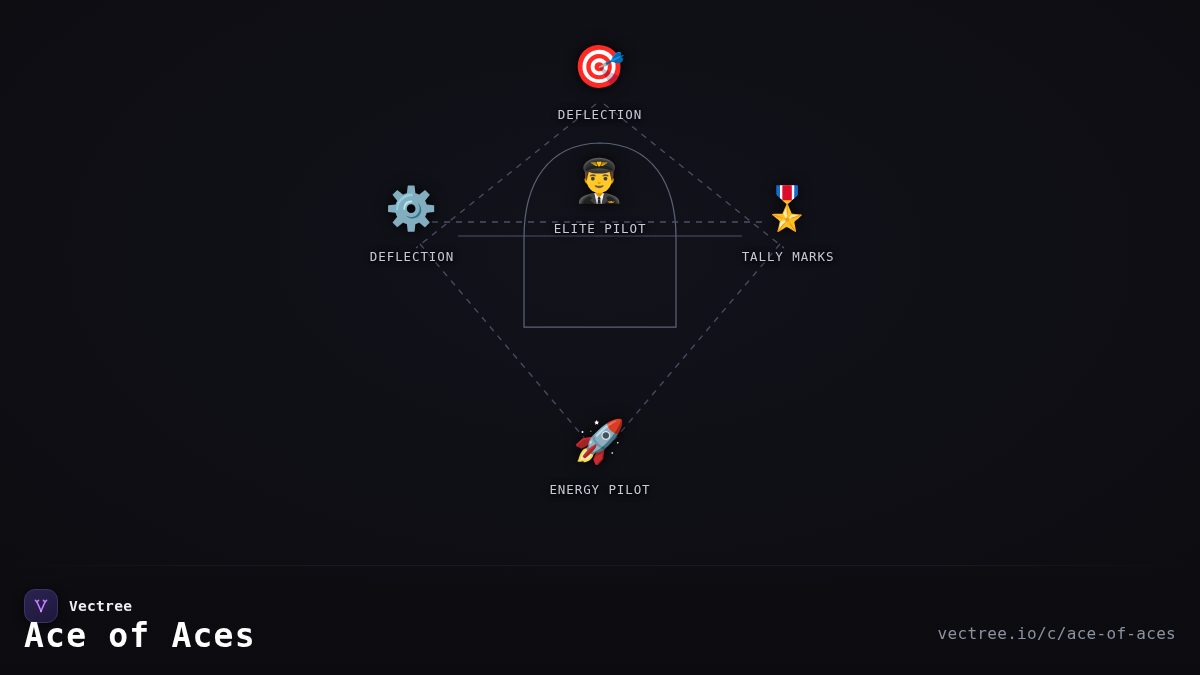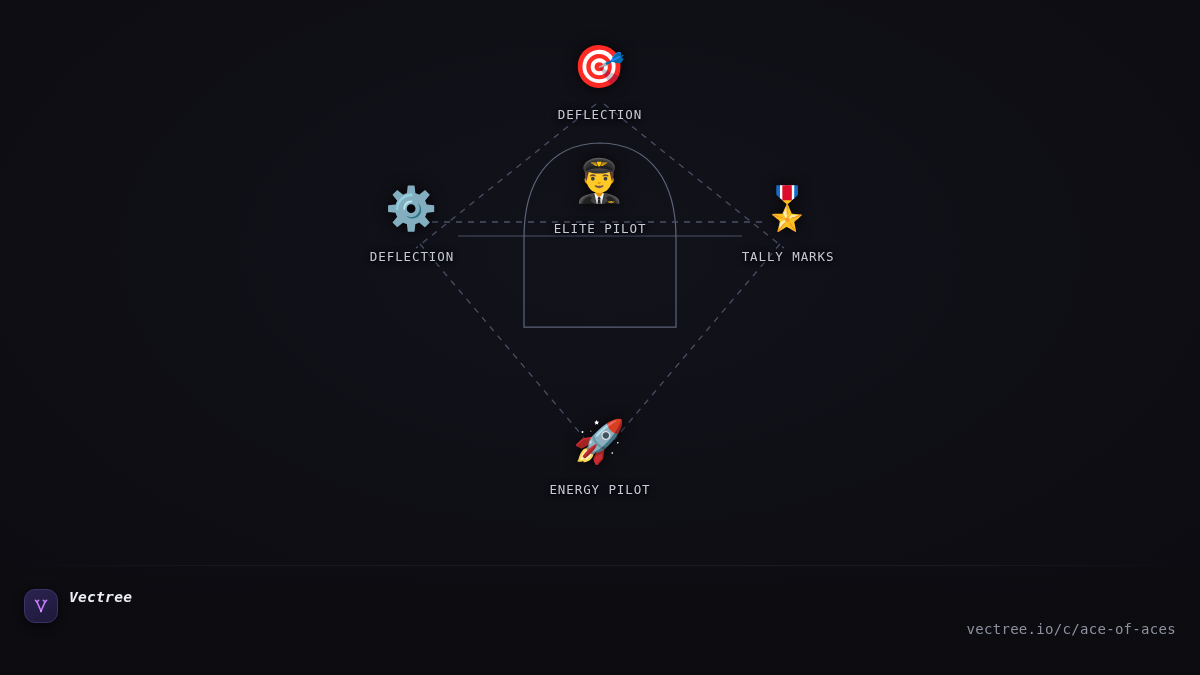--- a/index.html
+++ b/index.html
@@ -54,42 +54,42 @@
     width:1200px; height:110px;
     background:linear-gradient(180deg,rgba(12,12,17,0) 0%,#0c0c11 26%,#0b0b10 100%);
     z-index:20;
   }
   #footer-divider{
     position:absolute; left:0; top:0; width:1200px; height:1px;
     background:linear-gradient(90deg,rgba(255,255,255,0) 0%,rgba(255,255,255,.045) 18%,rgba(255,255,255,.05) 80%,rgba(255,255,255,0) 100%);
   }
   #brand{
     position:absolute; left:24px; top:24px;
-    display:flex; align-items:flex-start; gap:11px;font-style:italic;
+    display:flex; align-items:center; gap:11px;
   }
   #brand-mark{
     width:34px; height:34px; border-radius:11px;
     background:linear-gradient(150deg,#2b2350 0%,#241d45 55%,#1e1838 100%);
     border:1px solid #3b3268;
     display:flex; align-items:center; justify-content:center;
     box-shadow:0 2px 10px rgba(0,0,0,.5);
   }
   #brand-name{
     font-size:14.5px; font-weight:bold;
     color:#eef0f6; letter-spacing:.3px;
   }
   #page-title{
     position:absolute; left:24px; top:52px;
     font-size:33px; font-weight:bold;
     color:#ffffff; letter-spacing:1.2px;
     line-height:38px;
   }
   #footer-url{
-    position:absolute; right:24px; bottom:38px;
-    font-size:14px; color:#8d92a1; letter-spacing:.3px;
+    position:absolute; right:24px; bottom:32px;
+    font-size:16px; color:#8d92a1; letter-spacing:.3px;
   }
 </style>
 </head>
 <body>
 
 <div id="stage">
 
   <svg id="graph-svg" viewBox="0 0 1200 560">
 
     <path d="M 524 327 L 524 238 C 524 183 548 144 600 143 C 652 144 676 183 676 238 L 676 327 Z" fill="none" stroke="#6f7a91" stroke-width="1.25" opacity="0.78"></path>
@@ -142,17 +142,18 @@
             <path d="M7.6 4.3 L6 6"></path>
             <path d="M12.4 4.3 L14 6"></path>
             <path d="M15.6 4.3 L14 6"></path>
           </g>
           <circle cx="10" cy="15" r="0.9" fill="#e0aaff"></circle>
         </svg>
       </div>
       <div id="brand-name">Vectree</div>
     </div>
 
+    <div id="page-title">Ace of Aces</div>
 
     <div id="footer-url">vectree.io/c/ace-of-aces</div>
   </div>
 
 </div>
 
 </body></html>

